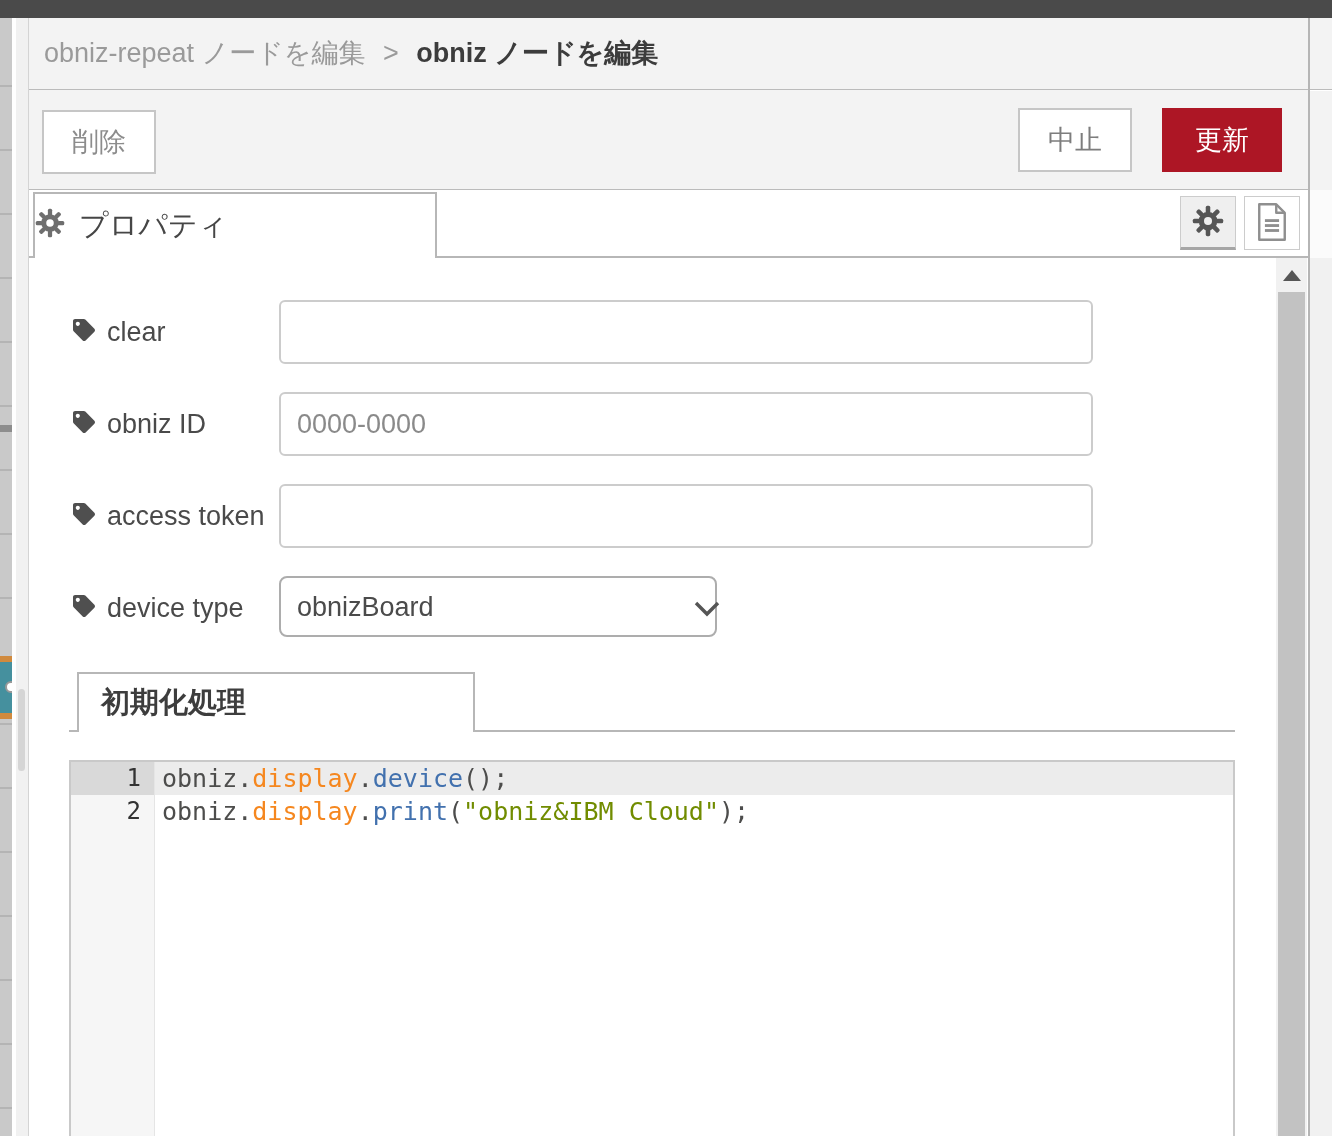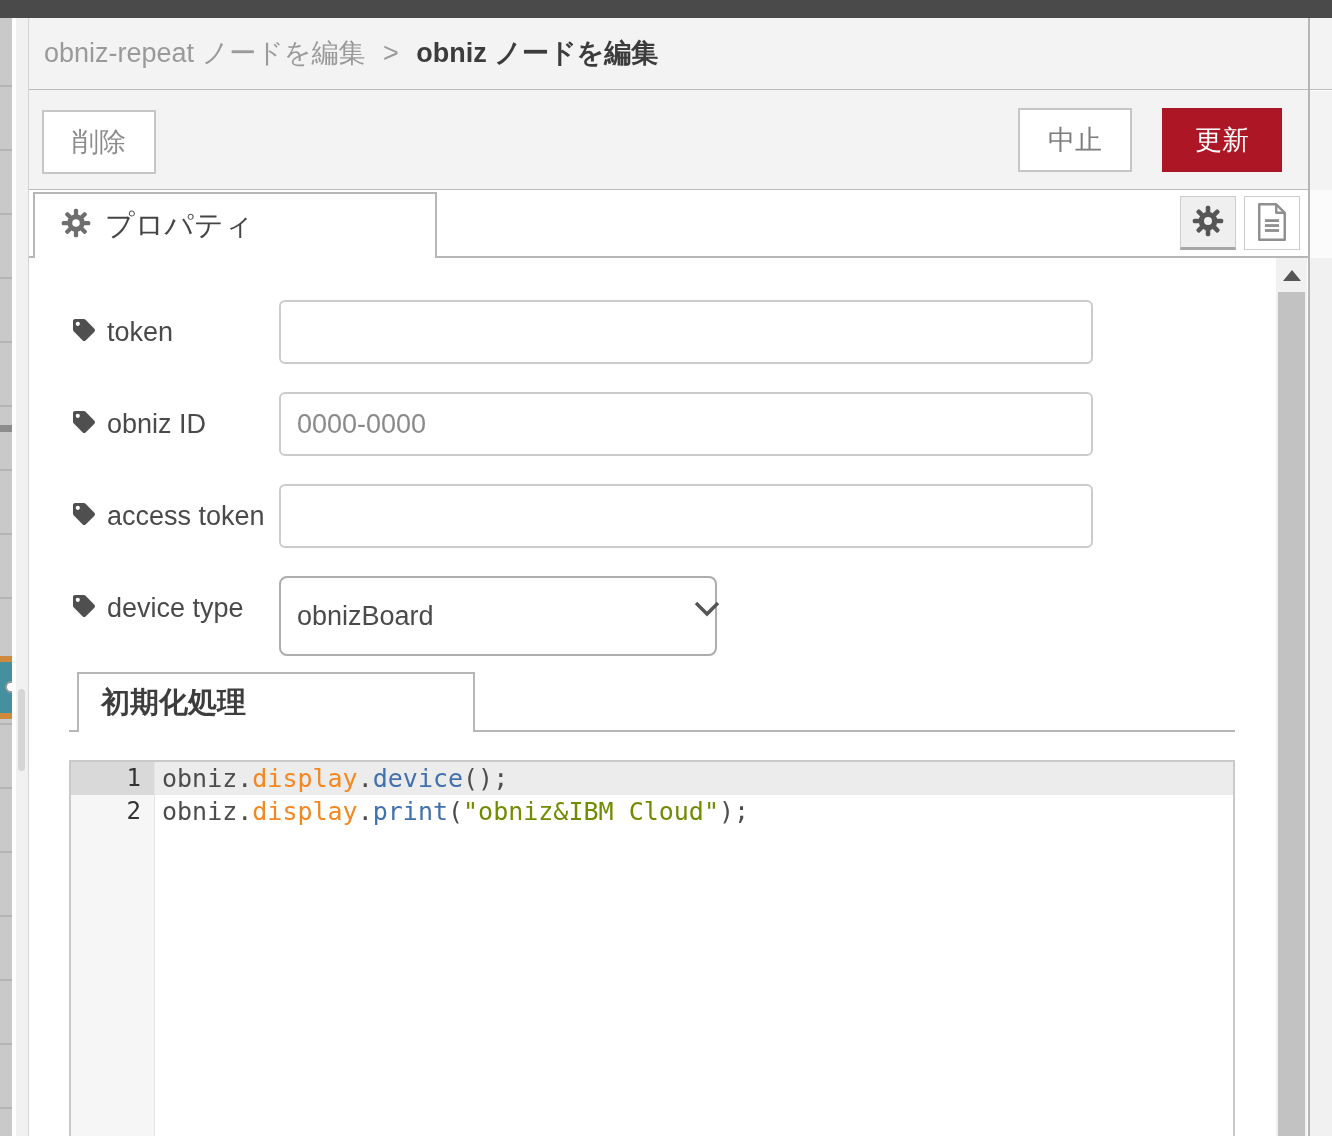--- a/index.html
+++ b/index.html
@@ -42,37 +42,37 @@
                 background:#fff; border:2px solid #c6c6c6; color:#8c8c8c; }
   .btn-cancel { position:absolute; right:176px; top:18px; width:114px; height:64px;
                 background:#fff; border:2px solid #c6c6c6; color:#7d7d7d; }
   .btn-update { position:absolute; right:26px; top:18px; width:120px; height:64px;
                 background:var(--accent-red,#ad1625); border:2px solid var(--accent-red,#ad1625); color:#fff;margin-left:24px; }
 
   .tabbar { position:absolute; left:0; top:172px; right:0; height:68px; background:#fff;
             border-bottom:2px solid #b7b7b7; }
   .tab-props { position:absolute; left:4px; top:2px; width:404px; height:66px; background:#fff;
                border:2px solid #b7b7b7; border-bottom:none; z-index:2;
-               display:flex; align-items:center; gap:14px; padding-left:26px;
+               display:flex; align-items:center; gap:14px; 
                font-size:29px; color:#464646; cursor:pointer; }
   .iconbtn { position:absolute; top:6px; width:56px; height:54px; display:flex; align-items:center;
              justify-content:center; cursor:pointer; padding:0; }
   .iconbtn-gear { right:72px; background:#efefef; border:1px solid #ccc; border-bottom:3px solid #a6a6a6; }
   .iconbtn-doc  { right:8px;  background:#ffffff; border:1px solid #ccc; }
 
   
   .content { position:absolute; left:0; top:240px; right:0; bottom:0; background:#fff; }
 
   .flabel { position:absolute; left:44px; height:64px; display:flex; align-items:center; gap:12px;
             font-size:27px; color:#4a4a4a; }
   .finput { position:absolute; left:250px; width:814px; height:64px; border:2px solid #ccc;
             border-radius:6px; font-family:inherit; font-size:27px; color:#555; padding:0 16px;
             outline:none; background:#fff; }
   .finput::placeholder { color:#8a8a8a; opacity:1; }
-  .fselect { position:absolute; left:250px; top:318px; width:438px; height:80px;
+  .fselect { position:absolute; left:250px; top:318px; width:438px; height:61px;
              border:2px solid #adadad; border-radius:8px; background:#fff; font-family:inherit;
              font-size:27px; color:#4b4b4b; padding:0 44px 0 16px;
              appearance:none; -webkit-appearance:none; -moz-appearance:none; outline:none; }
   .chev { position:absolute; left:664px; top:342px; pointer-events:none; }
 
   .inittab { position:absolute; left:48px; top:414px; width:398px; height:60px; background:#fff;
              border:2px solid #b7b7b7; border-bottom:none; z-index:2; display:flex; align-items:center;
              padding-left:22px; font-size:29px; font-weight:bold; color:#3d3d3d; cursor:pointer; }
   .initline { position:absolute; left:40px; top:472px; width:1166px; height:2px; background:#b7b7b7; }
 
@@ -206,21 +206,21 @@
     </div>
 
     <div class="content">
 
       <div class="flabel" style="top:42px">
         <span>
           <svg width="22" height="22" viewBox="0 0 512 512" fill="#4f4f4f">
               <path d="M0 252.118V48C0 21.49 21.49 0 48 0h204.118a48 48 0 0 1 33.941 14.059l211.882 211.882c18.745 18.745 18.745 49.137 0 67.882L293.823 497.941c-18.745 18.745-49.137 18.745-67.882 0L14.059 286.059A48 48 0 0 1 0 252.118zM112 64c-26.51 0-48 21.49-48 48s21.49 48 48 48 48-21.49 48-48-21.49-48-48-48z"></path>
             </svg>
         </span>
-        <span>token</span>
+        <span>clear</span>
       </div>
       <input class="finput" style="top: 42px;" type="text" placeholder="">
 
       <div class="flabel" style="top:134px">
         <span>
           <svg width="22" height="22" viewBox="0 0 512 512" fill="#4f4f4f">
               <path d="M0 252.118V48C0 21.49 21.49 0 48 0h204.118a48 48 0 0 1 33.941 14.059l211.882 211.882c18.745 18.745 18.745 49.137 0 67.882L293.823 497.941c-18.745 18.745-49.137 18.745-67.882 0L14.059 286.059A48 48 0 0 1 0 252.118zM112 64c-26.51 0-48 21.49-48 48s21.49 48 48 48 48-21.49 48-48-21.49-48-48-48z"></path>
             </svg>
         </span>
         <span>obniz ID</span>

